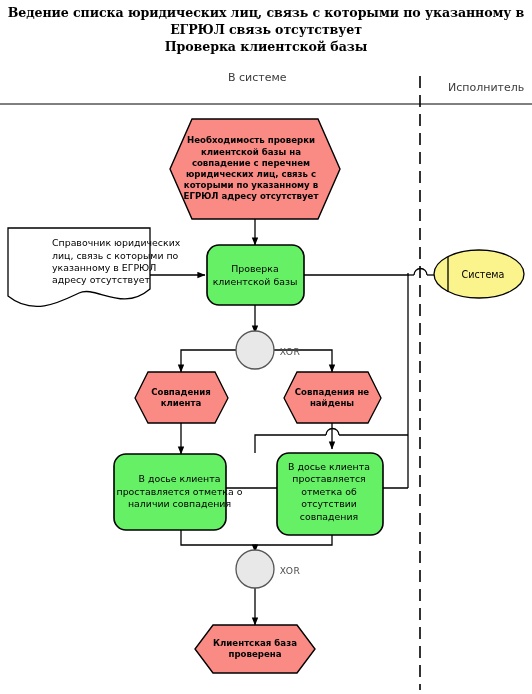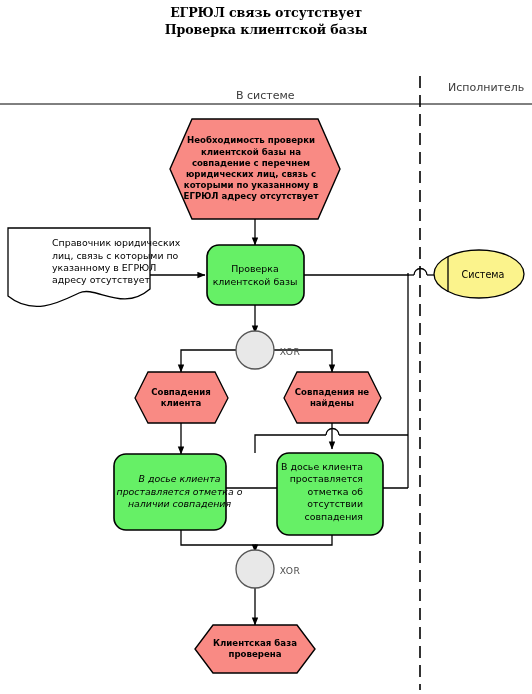--- a/index.html
+++ b/index.html
@@ -30,21 +30,21 @@
     color: #000000;
     letter-spacing: -0.1px;
   }
   .lane-label {
     position: absolute;
     font-family: "DejaVu Sans", sans-serif;
     font-size: 11px;
     color: #3b3b3b;
     white-space: nowrap;
   }
-  #lane-sys-label { left: 228px; top: 89px; margin-left: 8px; }
+  #lane-sys-label { left: 228px; top: 71px; }
   #lane-exec-label { left: 448px; top: 81px; }
 
   .node-text {
     position: absolute;
     display: flex;
     align-items: center;
     justify-content: center;
     text-align: center;
     color: #000000;
     font-weight: bold;
@@ -57,29 +57,30 @@
   .xor-text { font-size: 9.2px; font-weight: normal; color: #4d4d4d; letter-spacing: 0.4px; margin-left: 35px; }
   .ell-text { font-size: 9.6px; font-weight: normal; }
 
   #t-start   { left: 172px; top: 124px; width: 158px; height: 90px; }
   #t-doc     { left: 12px;  top: 231px; width: 132px; height: 62px; margin-left: 40px; }
   #t-check   { left: 210px; top: 248px; width: 90px;  height: 56px; }
   #t-system  { left: 436px; top: 257px; width: 86px;  height: 34px; padding-left: 8px; }
   #t-xor1    { left: 236px; top: 336px; width: 38px;  height: 30px; }
   #t-match   { left: 134px; top: 377px; width: 94px;  height: 42px; }
   #t-nomatch { left: 283px; top: 377px; width: 98px;  height: 42px; }
-  #t-mark1   { left: 116px; top: 460px; width: 127px; height: 64px; font-style: italic; }
-  #t-mark2   { left: 263px; top: 454px; width: 100px; height: 76px; text-align: right; }
+  #t-mark1   { left: 116px; top: 460px; width: 127px; height: 64px; }
+  #t-mark2   { left: 279px; top: 454px; width: 100px; height: 76px; }
   #t-xor2    { left: 236px; top: 555px; width: 38px;  height: 30px; }
   #t-done    { left: 200px; top: 632px; width: 110px; height: 34px; }
 </style>
 </head>
 <body>
 
 <div id="title">
+  <div>Ведение списка юридических лиц, связь с которыми по указанному в</div>
   <div>ЕГРЮЛ связь отсутствует</div>
   <div>Проверка клиентской базы</div>
 </div>
 
 <div class="lane-label" id="lane-sys-label">В системе</div>
 <div class="lane-label" id="lane-exec-label">Исполнитель</div>
 
 <svg id="canvas" viewBox="0 0 532 694" xmlns="http://www.w3.org/2000/svg">
   <defs>
     <marker id="arr" markerWidth="9" markerHeight="9" refX="7.6" refY="3.2" orient="auto" markerUnits="userSpaceOnUse">

